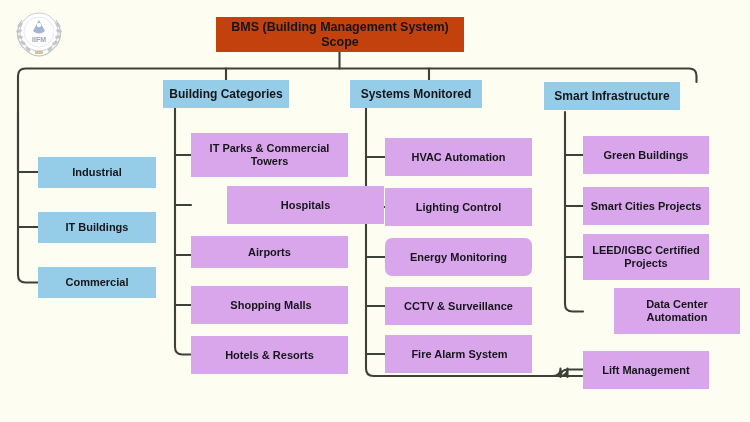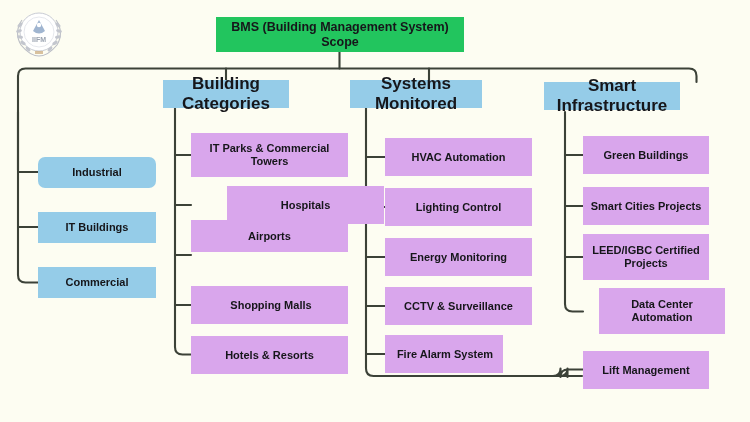--- a/index.html
+++ b/index.html
@@ -30,26 +30,26 @@
     align-items: center;
     justify-content: center;
     text-align: center;
     font-weight: bold;
     color: #16161a;
     line-height: 1.18;
     padding: 2px 5px;
     z-index: 2;
   }
   .node.root {
-    background: #22c55e;
+    background: #c2410c;
     font-size: 12.5px;
   }
   .node.cat {
     background: #95CCE8;
-    font-size: 17px;
+    font-size: 12px;
     text-align: center;
   }
   .node.blue {
     background: #95CCE8;
     font-size: 11px;
   }
   .node.purple {
     background: #D9A6EC;
     font-size: 11px;
   }
@@ -147,71 +147,71 @@
   </div>
 
   <div class="node cat" style="left:350px; top:80px; width:132px; height:28px;">
     <span>Systems Monitored</span>
   </div>
 
   <div class="node cat" style="left:533px; top:82px; width:136px; height:28px;margin-left:11px;">
     <span>Smart Infrastructure</span>
   </div>
 
-  <div class="node blue" style="left:38px; top:157px; width:118px; height:31px;border-radius:7px;">
+  <div class="node blue" style="left:38px; top:157px; width:118px; height:31px;">
     <span>Industrial</span>
   </div>
   <div class="node blue" style="left:38px; top:212px; width:118px; height:31px;">
     <span>IT Buildings</span>
   </div>
   <div class="node blue" style="left:38px; top:267px; width:118px; height:31px;">
     <span>Commercial</span>
   </div>
 
   <div class="node purple" style="left:191px; top:133px; width:157px; height:44px;">
     <span>IT Parks &amp; Commercial Towers</span>
   </div>
   <div class="node purple" style="left:191px; top:186px; width:157px; height:38px;margin-left:36px;">
     <span>Hospitals</span>
   </div>
-  <div class="node purple" style="left:191px; top:220px; width:157px; height:32px;">
+  <div class="node purple" style="left:191px; top:236px; width:157px; height:32px;">
     <span>Airports</span>
   </div>
   <div class="node purple" style="left:191px; top:286px; width:157px; height:38px;padding-left:8px;">
     <span>Shopping Malls</span>
   </div>
   <div class="node purple" style="left:191px; top:336px; width:157px; height:38px;">
     <span>Hotels &amp; Resorts</span>
   </div>
 
   <div class="node purple" style="left:385px; top:138px; width:147px; height:38px;">
     <span>HVAC Automation</span>
   </div>
   <div class="node purple" style="left:385px; top:188px; width:147px; height:38px;">
     <span>Lighting Control</span>
   </div>
-  <div class="node purple" style="left:385px; top:238px; width:147px; height:38px;">
+  <div class="node purple" style="left:385px; top:238px; width:147px; height:38px;border-radius:7px;">
     <span>Energy Monitoring</span>
   </div>
   <div class="node purple" style="left:385px; top:287px; width:147px; height:38px;">
     <span>CCTV &amp; Surveillance</span>
   </div>
-  <div class="node purple" style="left:385px; top:335px; width:118px; height:38px;padding-left:7px;">
+  <div class="node purple" style="left:385px; top:335px; width:147px; height:38px;padding-left:7px;">
     <span>Fire Alarm System</span>
   </div>
 
   <div class="node purple" style="left:583px; top:136px; width:126px; height:38px;">
     <span>Green Buildings</span>
   </div>
   <div class="node purple" style="left:583px; top:234px; width:126px; height:46px;">
     <span>LEED/IGBC Certified Projects</span>
   </div>
   <div class="node purple" style="left:583px; top:187px; width:126px; height:38px;">
     <span>Smart Cities Projects</span>
   </div>
-  <div class="node purple" style="left:599px; top:288px; width:126px; height:46px;">
+  <div class="node purple" style="left:614px; top:288px; width:126px; height:46px;">
     <span>Data Center Automation</span>
   </div>
   <div class="node purple" style="left:583px; top:351px; width:126px; height:38px;">
     <span>Lift Management</span>
   </div>
 
 </div>
 
 </body></html>

